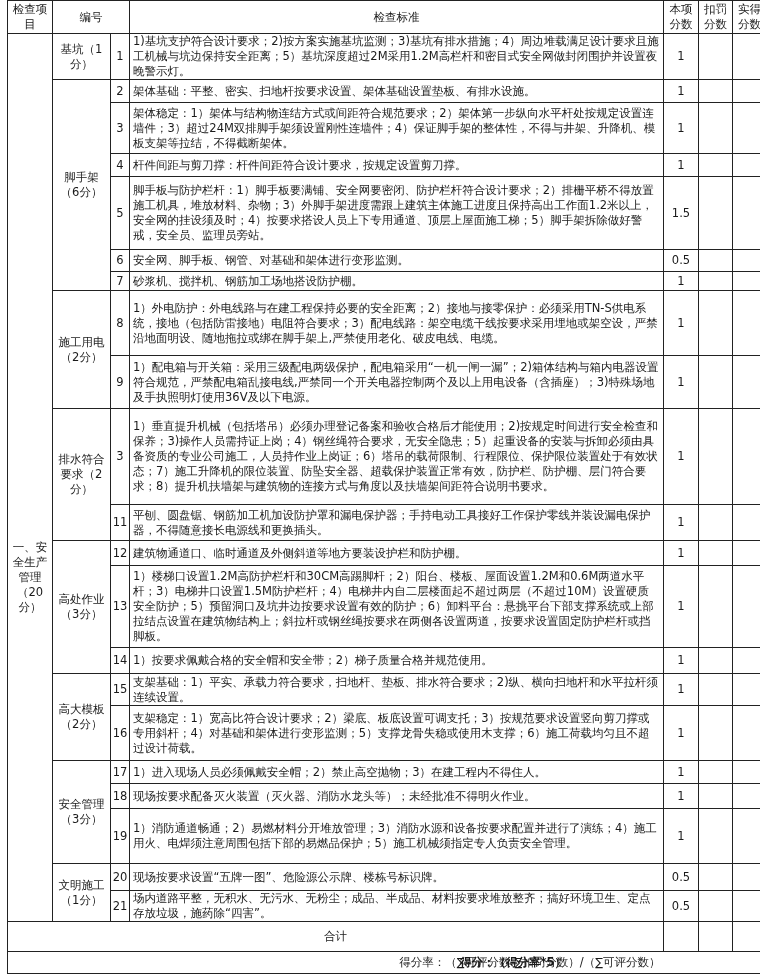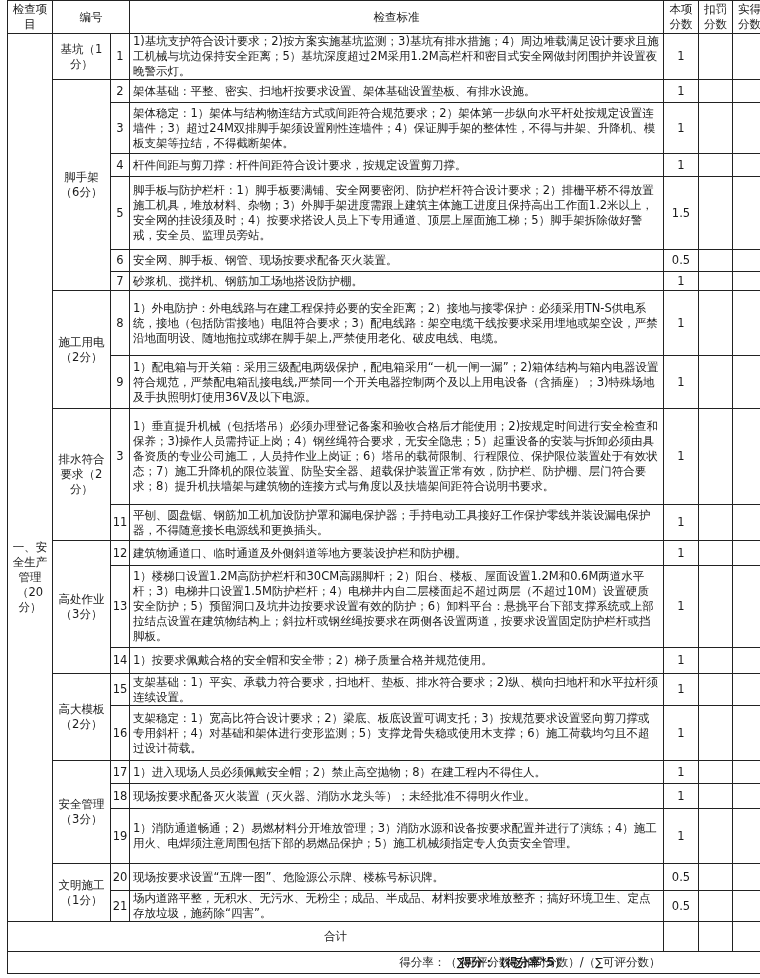--- a/index.html
+++ b/index.html
@@ -70,21 +70,21 @@
   </tr>
   <tr style="height:73px">
     <td class="num">5</td>
     <td>脚手板与防护栏杆：1）脚手板要满铺、安全网要密闭、防护栏杆符合设计要求；2）排栅平桥不得放置施工机具，堆放材料、杂物；3）外脚手架进度需跟上建筑主体施工进度且保持高出工作面1.2米以上，安全网的挂设须及时；4）按要求搭设人员上下专用通道、顶层上屋面施工梯；5）脚手架拆除做好警戒，安全员、监理员旁站。</td>
     <td class="score">1.5</td>
     <td></td>
     <td></td>
   </tr>
   <tr style="height:22px">
     <td class="num">6</td>
-    <td>安全网、脚手板、钢管、现场按要求配备灭火装置。</td>
+    <td>安全网、脚手板、钢管、对基础和架体进行变形监测。</td>
     <td class="score">0.5</td>
     <td></td>
     <td></td>
   </tr>
   <tr style="height:19px">
     <td class="num">7</td>
     <td>砂浆机、搅拌机、钢筋加工场地搭设防护棚。</td>
     <td class="score">1</td>
     <td></td>
     <td></td>
@@ -157,21 +157,21 @@
     <td class="num">16</td>
     <td>支架稳定：1）宽高比符合设计要求；2）梁底、板底设置可调支托；3）按规范要求设置竖向剪刀撑或专用斜杆；4）对基础和架体进行变形监测；5）支撑龙骨失稳或使用木支撑；6）施工荷载均匀且不超过设计荷载。</td>
     <td class="score">1</td>
     <td></td>
     <td></td>
   </tr>
 
   <tr style="height:23px">
     <td class="c" rowspan="3">安全管理（3分）</td>
     <td class="num">17</td>
-    <td>1）进入现场人员必须佩戴安全帽；2）禁止高空抛物；8）在建工程内不得住人。</td>
+    <td>1）进入现场人员必须佩戴安全帽；2）禁止高空抛物；3）在建工程内不得住人。</td>
     <td class="score">1</td>
     <td></td>
     <td></td>
   </tr>
   <tr style="height:25px">
     <td class="num">18</td>
     <td>现场按要求配备灭火装置（灭火器、消防水龙头等）；未经批准不得明火作业。</td>
     <td class="score">1</td>
     <td></td>
     <td></td>

